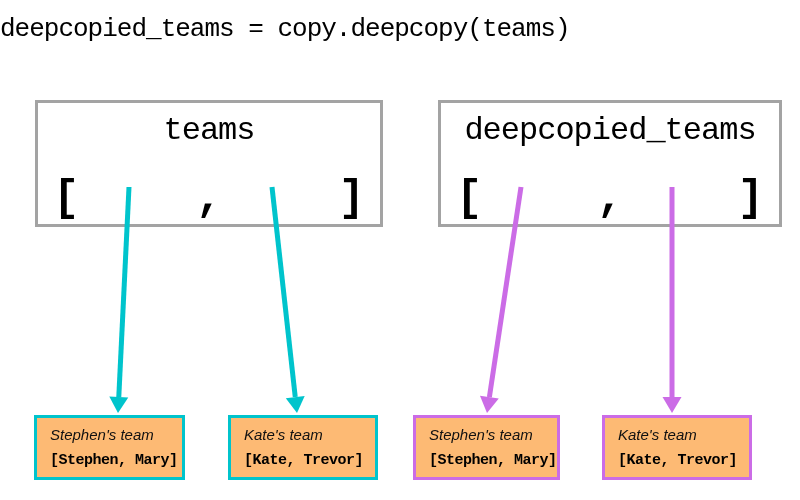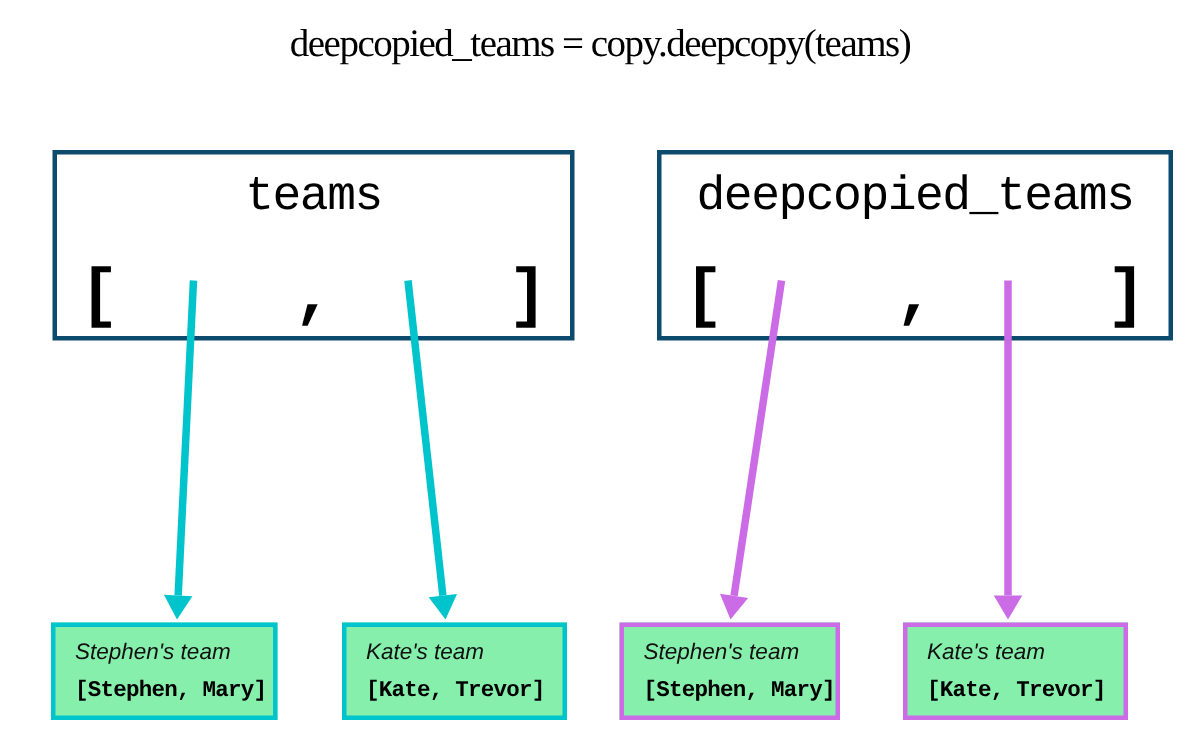--- a/index.html
+++ b/index.html
@@ -1,42 +1,42 @@
 <!DOCTYPE html>
 <html><head>
 <meta charset="utf-8">
 <style>
   html,body{margin:0;padding:0;}
   body{
     width:800px;height:500px;position:relative;background:#ffffff;
     font-family:"Liberation Sans",sans-serif;overflow:hidden;
   }
   .page-title{
-    position:absolute;top:14px;left:0;width:800px;text-align:center;
-    font-family:Liberation Serif, serif;font-size:26px;color:#000;
+    position:absolute;top:14px;left:0;width:800px;text-align:left;
+    font-family:Liberation Mono, monospace;font-size:26px;color:#000;
     letter-spacing:-1px;white-space:pre;
   }
   .list-box{
     position:absolute;top:100px;height:127px;background:#fff;
-    border:3px solid #0c4a6e;box-sizing:border-box;z-index:1;
+    border:3px solid #a3a3a3;box-sizing:border-box;z-index:1;
   }
   .list-label{
     margin-top:9px;text-align:center;
     font-family:"Liberation Mono",monospace;font-size:32px;color:#000;
     letter-spacing:-1px;line-height:1.2;
   }
   .bracket-row{
     position:absolute;left:0;right:0;bottom:4px;
     display:flex;justify-content:space-between;align-items:baseline;
     padding:0 15px;
     font-family:"Liberation Mono",monospace;font-weight:bold;font-size:44px;
     line-height:1.0;color:#000;
   }
   .team-box{
-    position:absolute;top:415px;height:65px;background:#86efac;
+    position:absolute;top:415px;height:65px;background:#fdba74;
     border:3px solid #000;box-sizing:border-box;z-index:1;
     padding:9px 13px 0 13px;
   }
   .team-title{
     font-family:"Liberation Sans",sans-serif;font-style:italic;
     font-size:15px;color:#111;line-height:1;
   }
   .team-value{
     margin-top:11px;
     font-family:"Liberation Mono",monospace;font-weight:bold;

